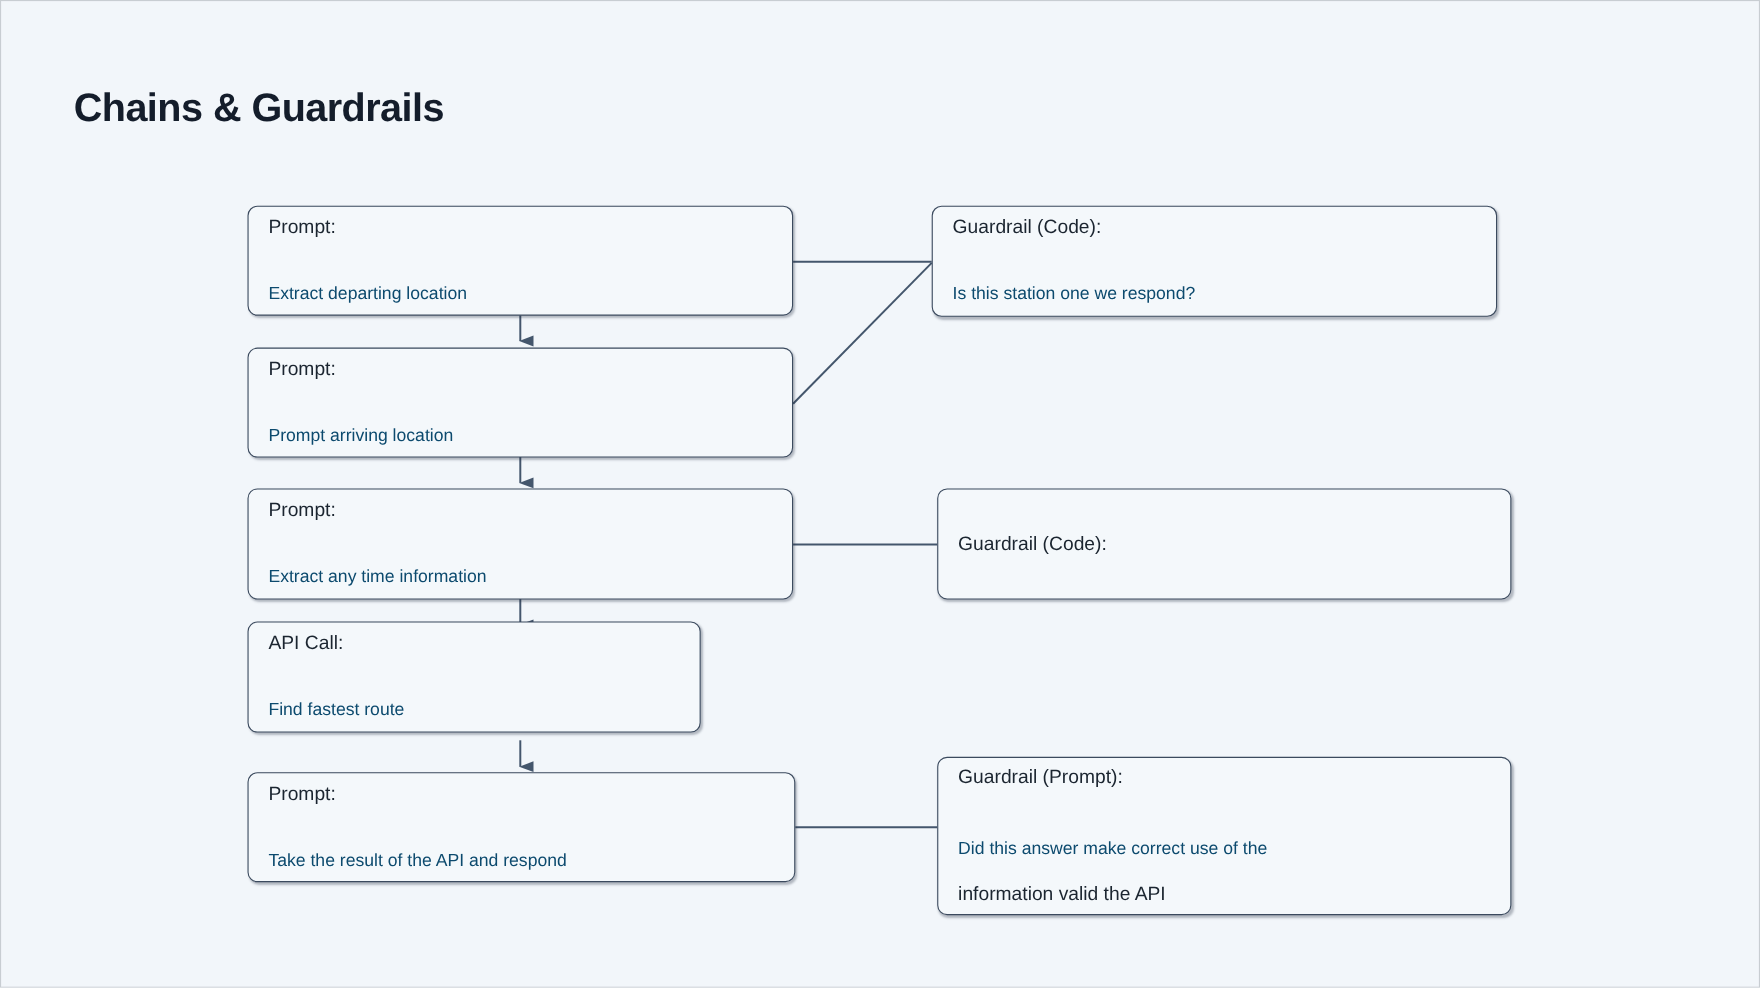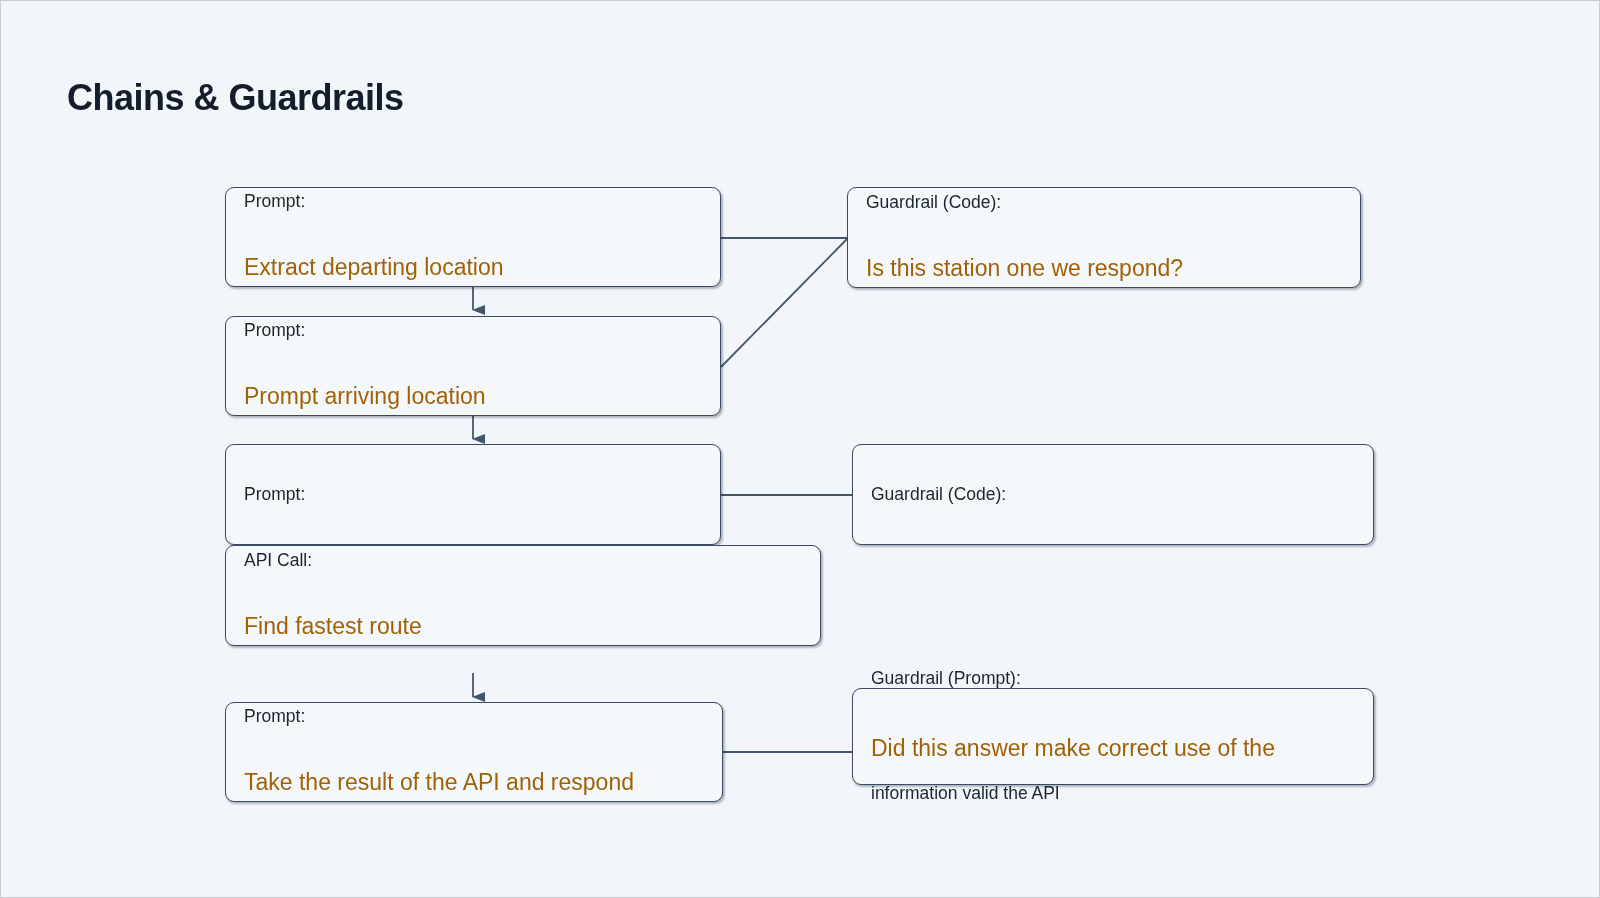--- a/index.html
+++ b/index.html
@@ -54,22 +54,22 @@
     flex-direction: column;
     justify-content: center;
     gap: 20px;
   }
   .node .line1 {
     font-size: 17.5px;
     color: #1b2530;
     line-height: 1.25;
   }
   .node .line2 {
-    font-size: 23px;
-    color: #a16207;
+    font-size: 16px;
+    color: #0c4a6e;
     line-height: 1.27;
     margin-top: 20px;
   }
   .node.two-line .line2 { margin-top: 24px; }
 </style>
 </head>
 <body>
 
 <div id="page">
 
@@ -101,40 +101,41 @@
     <div class="line2">Extract departing location</div>
   </div>
 
   <div class="node" style="left:224px; top:315px; width:496px; height:100px;">
     <div class="line1">Prompt:</div>
     <div class="line2">Prompt arriving location</div>
   </div>
 
   <div class="node" style="left:224px; top:443px; width:496px; height:101px;">
     <div class="line1">Prompt:</div>
+    <div class="line2">Extract any time information</div>
   </div>
 
-  <div class="node" style="left:224px; top:544px; width:596px; height:101px;">
+  <div class="node" style="left:224px; top:564px; width:412px; height:101px;">
     <div class="line1">API Call:</div>
     <div class="line2">Find fastest route</div>
   </div>
 
   <div class="node" style="left:224px; top:701px; width:498px; height:100px;">
     <div class="line1">Prompt:</div>
     <div class="line2">Take the result of the API and respond</div>
   </div>
 
   <div class="node" style="left:846px; top:186px; width:514px; height:101px;">
     <div class="line1">Guardrail (Code):</div>
     <div class="line2">Is this station one we respond?</div>
   </div>
 
   <div class="node" style="left:851px; top:443px; width:522px; height:101px;">
     <div class="line1">Guardrail (Code):</div>
   </div>
 
-  <div class="node two-line" style="left:851px; top:687px; width:522px; height:97px;">
+  <div class="node two-line" style="left:851px; top:687px; width:522px; height:144px;">
     <div class="line1">Guardrail (Prompt):</div>
     <div class="line2">Did this answer make correct use of the</div>
     <div class="line1">information valid the API</div>
   </div>
 
 </div>
 
 </body></html>

